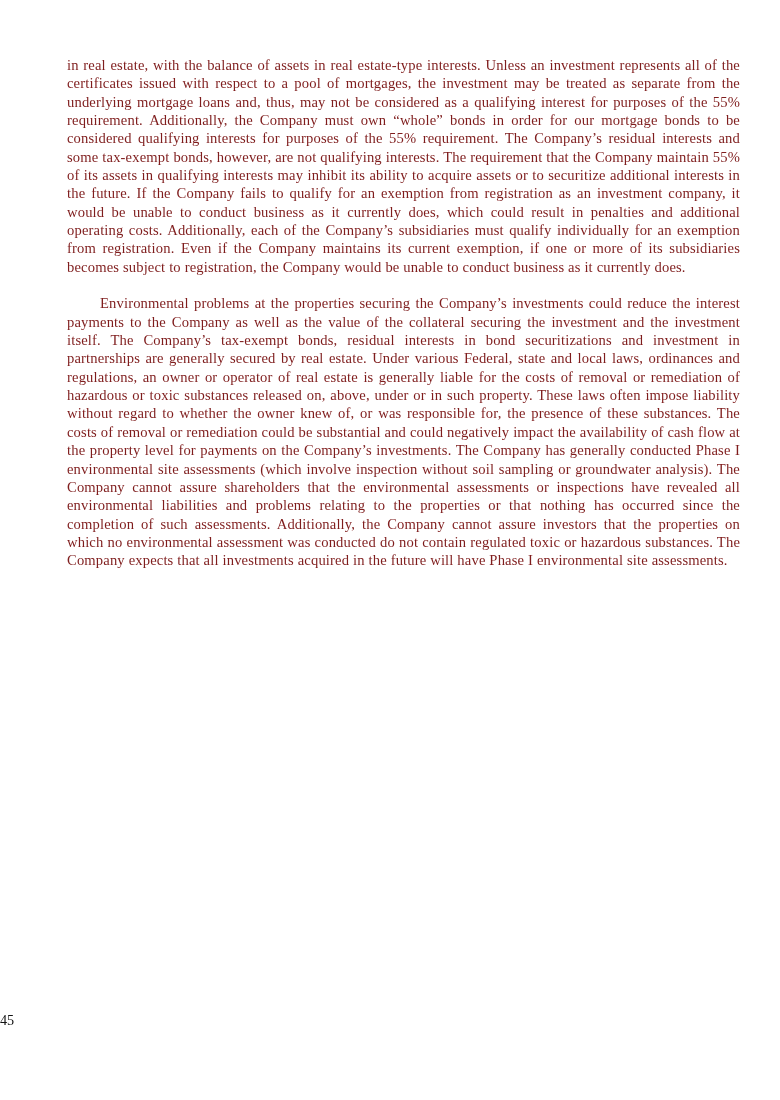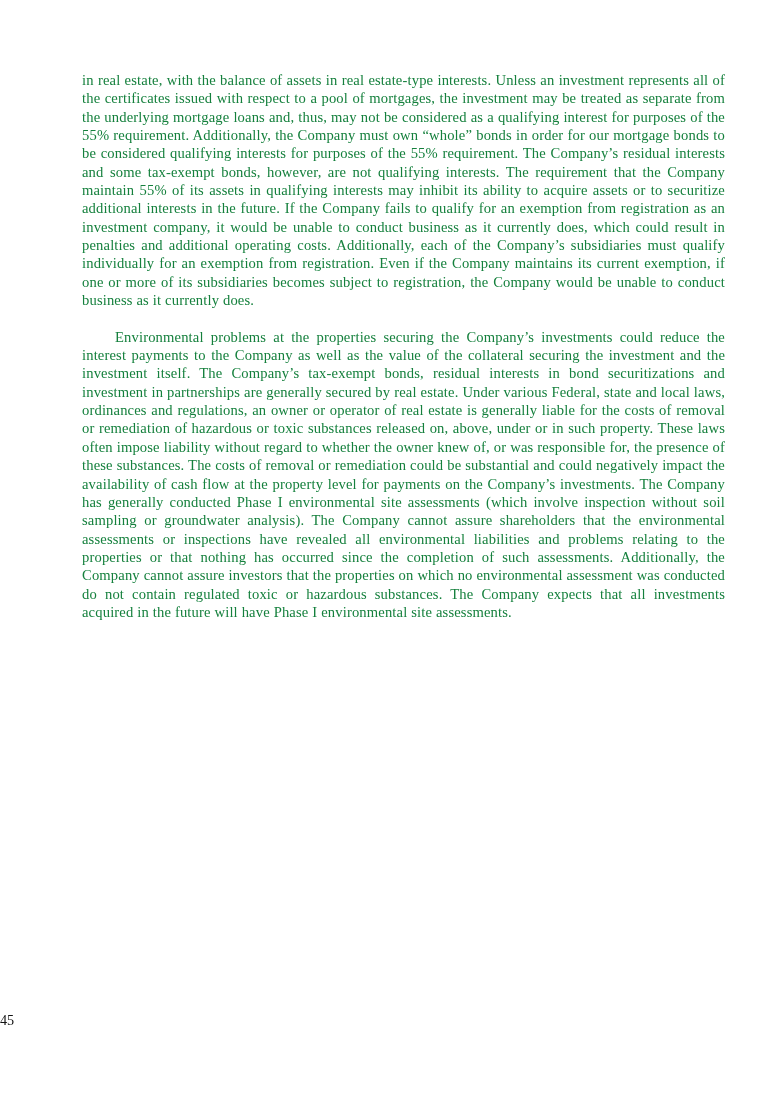--- a/index.html
+++ b/index.html
@@ -23,28 +23,28 @@
     height: 1100px;
     background: #ffffff;
   }
   .text-block {
     position: absolute;
     left: 67px;
     top: 56px;
     width: 673px;
   }
   p.para {
-    margin: 15px;
+    margin: 0;
     font-size: 14.6px;
     line-height: 18.35px;
     text-align: justify;
     text-justify: inter-word;
     letter-spacing: 0.01em;
     word-spacing: 0.005em;
-    color: #15803d;
+    color: #7f1d1d;
     hyphens: none;
     -webkit-hyphens: none;
   }
   p.para.indent {
     text-indent: 33px;
     font-family: Liberation Serif, serif;
   }
   p.para + p.para {
     margin-top: 18.3px;
   }

